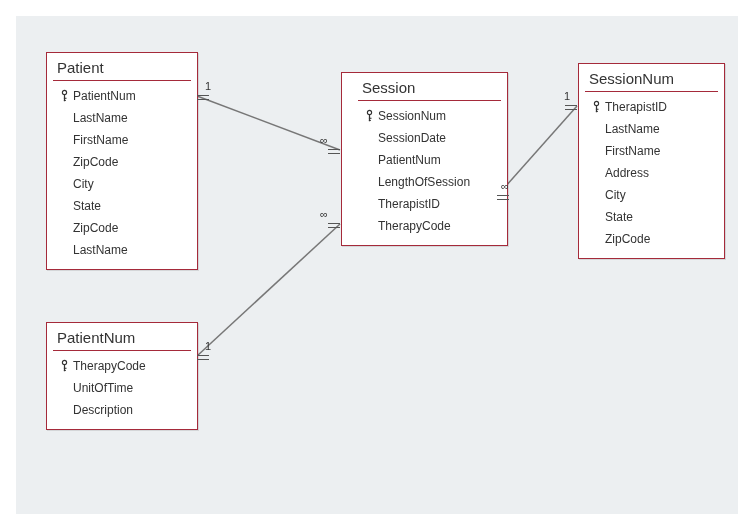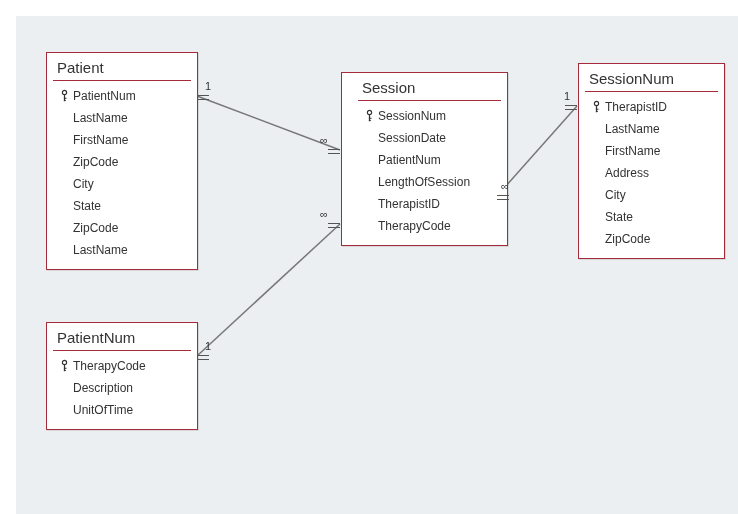--- a/index.html
+++ b/index.html
@@ -220,25 +220,25 @@
               <circle cx="5" cy="4" r="2.4" fill="none" stroke="#333" stroke-width="1.3"></circle>
               <rect x="4.3" y="6" width="1.4" height="8" fill="#333"></rect>
               <rect x="4.3" y="10" width="3" height="1.2" fill="#333"></rect>
               <rect x="4.3" y="12.5" width="2.2" height="1.2" fill="#333"></rect>
             </svg>
           </span>
           <span>TherapyCode</span>
         </div>
         <div class="field-row">
           <span class="key-col"></span>
+          <span>UnitOfTime</span>
+        </div>
+        <div class="field-row">
+          <span class="key-col"></span>
           <span>Description</span>
-        </div>
-        <div class="field-row">
-          <span class="key-col"></span>
-          <span>UnitOfTime</span>
         </div>
       </div>
     </div>
     <div class="card-label" style="left: 189px; top: 64px;">1</div>
     <div class="card-label" style="left: 304px; top: 118px;">∞</div>
     <div class="card-tick" style="left: 181px; top: 79px;"></div>
     <div class="card-tick" style="left: 312px; top: 133px;"></div>
     <div class="card-label" style="left: 189px; top: 324px;">1</div>
     <div class="card-label" style="left: 304px; top: 192px;">∞</div>
     <div class="card-tick" style="left: 181px; top: 339px;"></div>

